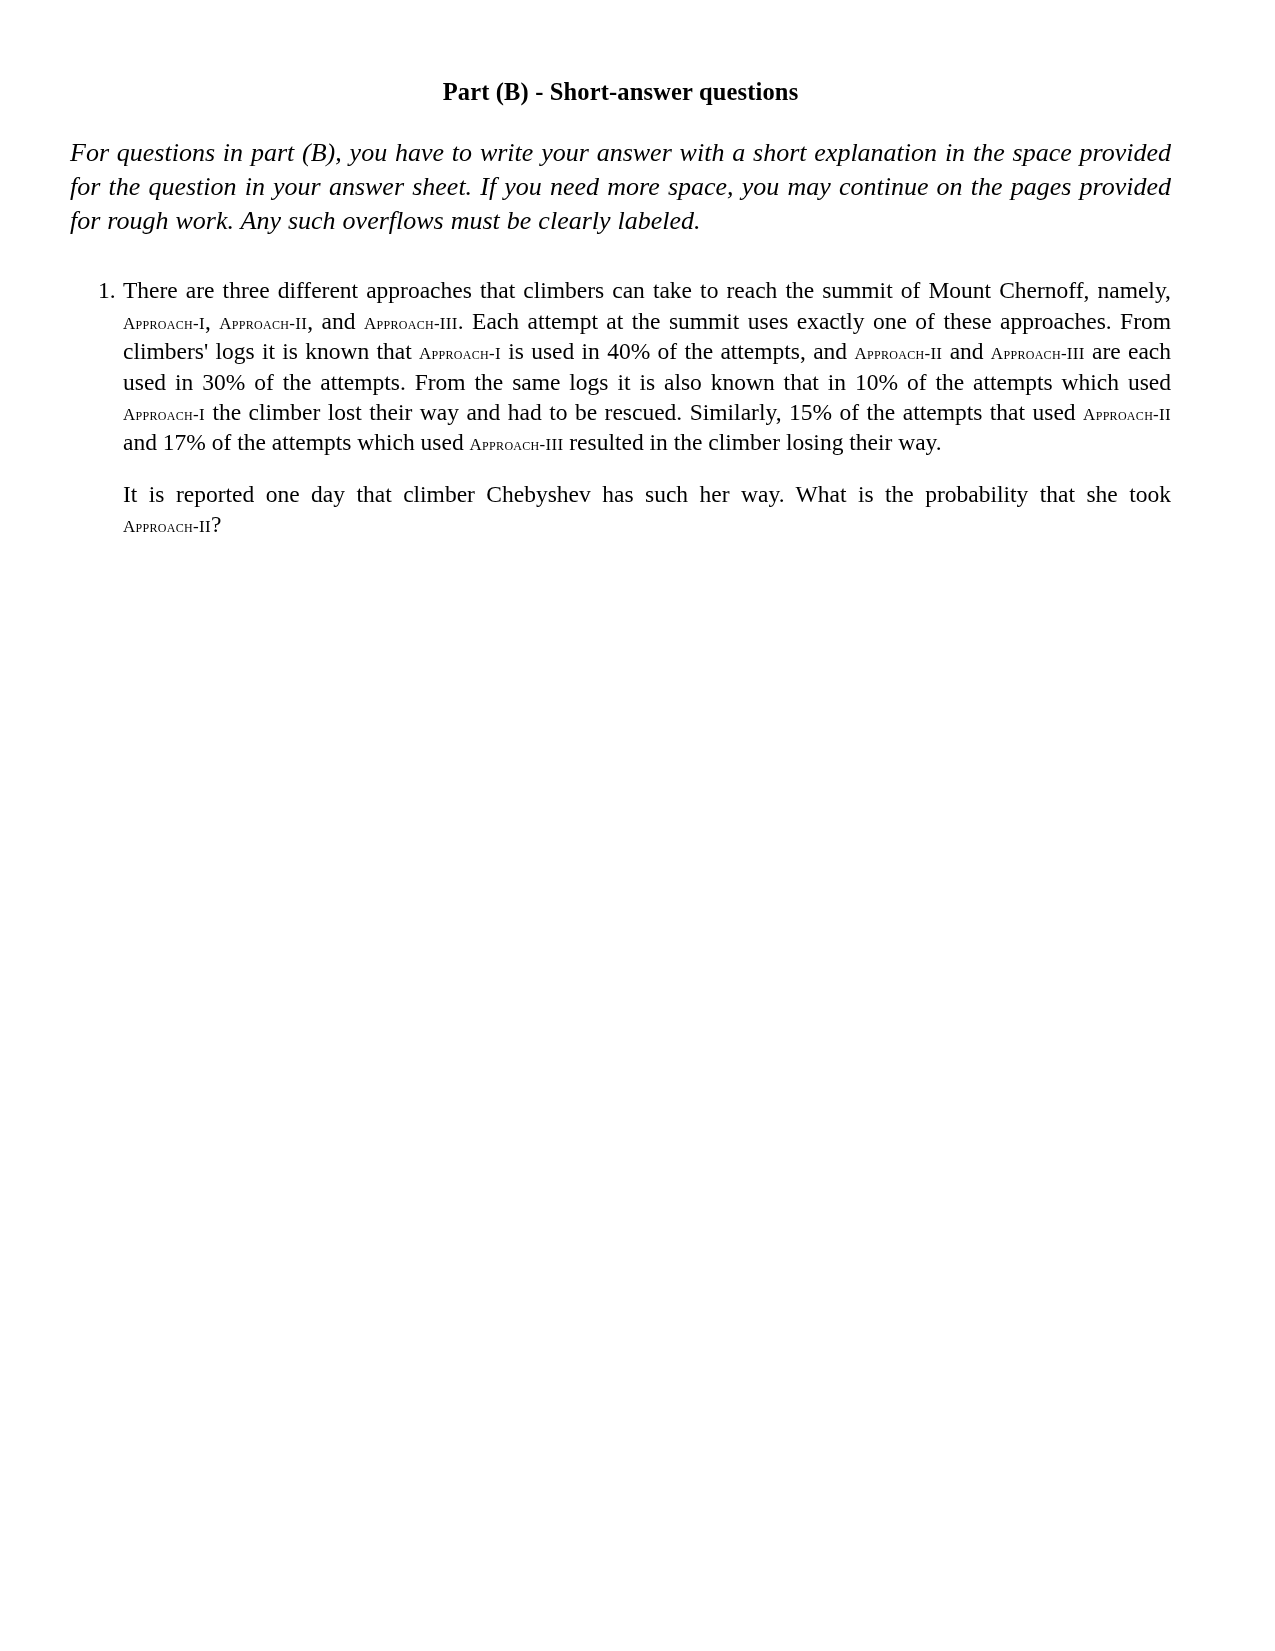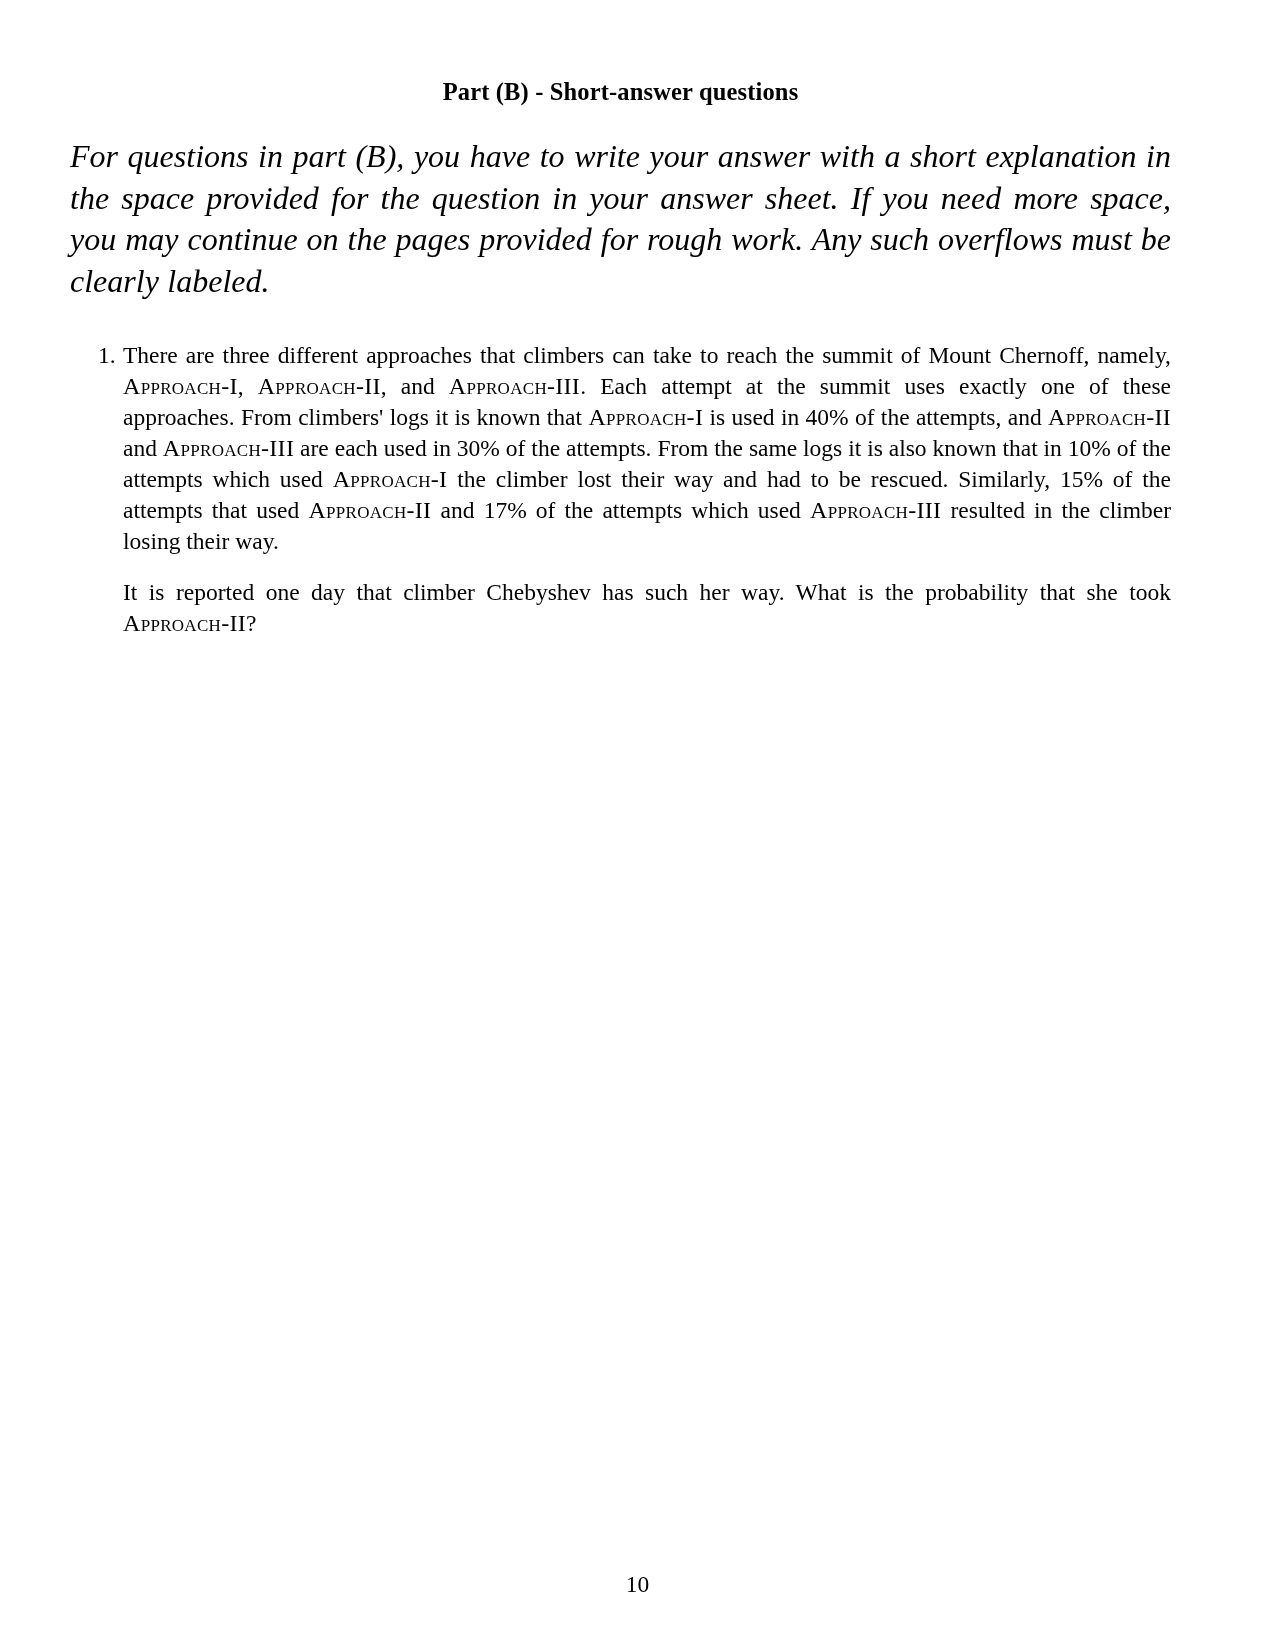--- a/index.html
+++ b/index.html
@@ -31,21 +31,21 @@
     text-align: center;
     font-weight: bold;
     font-size: 24.5px;
     letter-spacing: 0.15px;
     margin: 0;
     padding-top: 69px;
     line-height: 1.2;
   }
   .intro {
     font-style: italic;
-    font-size: 32px;
+    font-size: 26px;
     line-height: 1.295;
     text-align: justify;
     text-justify: inter-word;
     margin: 0;
     padding-top: 30px;
     word-spacing: 0.5px;
   }
   .enum {
     margin: 0;
     padding: 0;
@@ -69,21 +69,21 @@
     text-align: justify;
     text-justify: inter-word;
     margin: 0;
   }
   .qpara + .qpara {
     margin-top: 21px;
   }
   
   .sc {
     font-variant: small-caps;
-    font-size: 24px;
+    font-size: 17px;
     letter-spacing: 0.3px;
   }
   .nowrap {
     white-space: nowrap;
   }
   .page-number {
     position: absolute;
     left: 0;
     right: 0;
     top: 1562px;
@@ -110,15 +110,14 @@
 
         <p class="qpara"><span>There are three different approaches that climbers can take to reach the summit of Mount Chernoff, namely,</span> <span class="sc nowrap">Approach-I</span><span>,</span> <span class="sc nowrap">Approach-II</span><span>, and</span> <span class="sc nowrap">Approach-III</span><span>. Each attempt at the summit uses exactly one of these approaches. From climbers' logs it is known that</span> <span class="sc nowrap">Approach-I</span> <span>is used in 40% of the attempts, and</span> <span class="sc nowrap">Approach-II</span> <span>and</span> <span class="sc nowrap">Approach-III</span> <span>are each used in 30% of the attempts. From the same logs it is also known that in 10% of the attempts which used</span> <span class="sc nowrap">Approach-I</span> <span>the climber lost their way and had to be rescued. Similarly, 15% of the attempts that used</span> <span class="sc nowrap">Approach-II</span> <span>and 17% of the attempts which used</span> <span class="sc nowrap">Approach-III</span> <span>resulted in the climber losing their way.</span></p>
 
         <p class="qpara"><span>It is reported one day that climber Chebyshev has such her way. What is the probability that she took</span> <span class="sc nowrap">Approach-II</span><span>?</span></p>
 
       </li>
     </ol>
 
   </div>
 
-  <div class="page-number">10</div>
 
 </div>
 
 </body></html>

